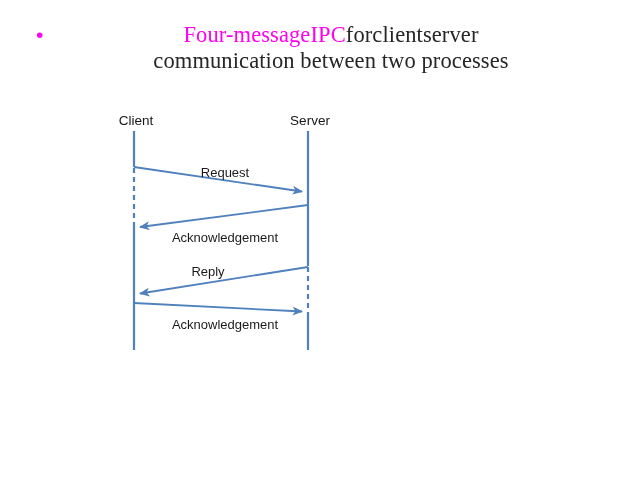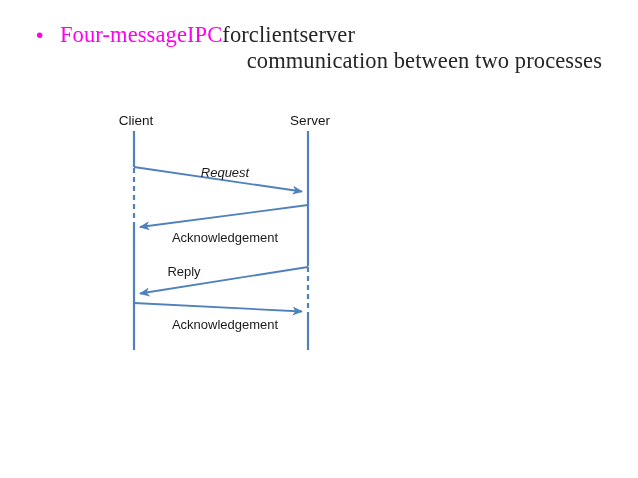--- a/index.html
+++ b/index.html
@@ -35,28 +35,28 @@
   }
   .title-text {
     flex: 1;
     font-size: 22.5px;
     line-height: 26px;
     color: #262626;
     letter-spacing: 0.1px;
   }
   .title-line1 {
     display: flex;
-    justify-content: flex-start;
+    justify-content: center;
     white-space: nowrap;
   }
   .title-line1 .accent {
     color: #FF00EE;
   }
   .title-line2 {
-    text-align: right;
+    text-align: center;
   }
 
   
   .diagram {
     position: absolute;
     left: 0;
     top: 0;
     width: 638px;
     height: 478px;
     font-family: "Liberation Sans", sans-serif;
@@ -120,19 +120,19 @@
 
       <path d="M134,167 L302,191.5" stroke="#4F81BD" stroke-width="1.8" fill="none" marker-end="url(#arrow)"></path>
       <path d="M308,205 L140,227" stroke="#4F81BD" stroke-width="1.8" fill="none" marker-end="url(#arrow)"></path>
       <path d="M308,267 L140,293.5" stroke="#4F81BD" stroke-width="1.8" fill="none" marker-end="url(#arrow)"></path>
       <path d="M134,303 L302,311.5" stroke="#4F81BD" stroke-width="1.8" fill="none" marker-end="url(#arrow)"></path>
     </svg>
 
     <span class="actor-label" style="left:136px; top:120px;">Client</span>
     <span class="actor-label" style="left:310px; top:120px;">Server</span>
 
-    <span class="dlabel" style="left:225px; top:172px;font-style:italic;">Request</span>
+    <span class="dlabel" style="left:225px; top:172px;">Request</span>
     <span class="dlabel" style="left:225px; top:237px;">Acknowledgement</span>
-    <span class="dlabel" style="left:184px; top:271px;">Reply</span>
+    <span class="dlabel" style="left:208px; top:271px;">Reply</span>
     <span class="dlabel" style="left:225px; top:324px;">Acknowledgement</span>
   </div>
 
 </div>
 
 </body></html>

